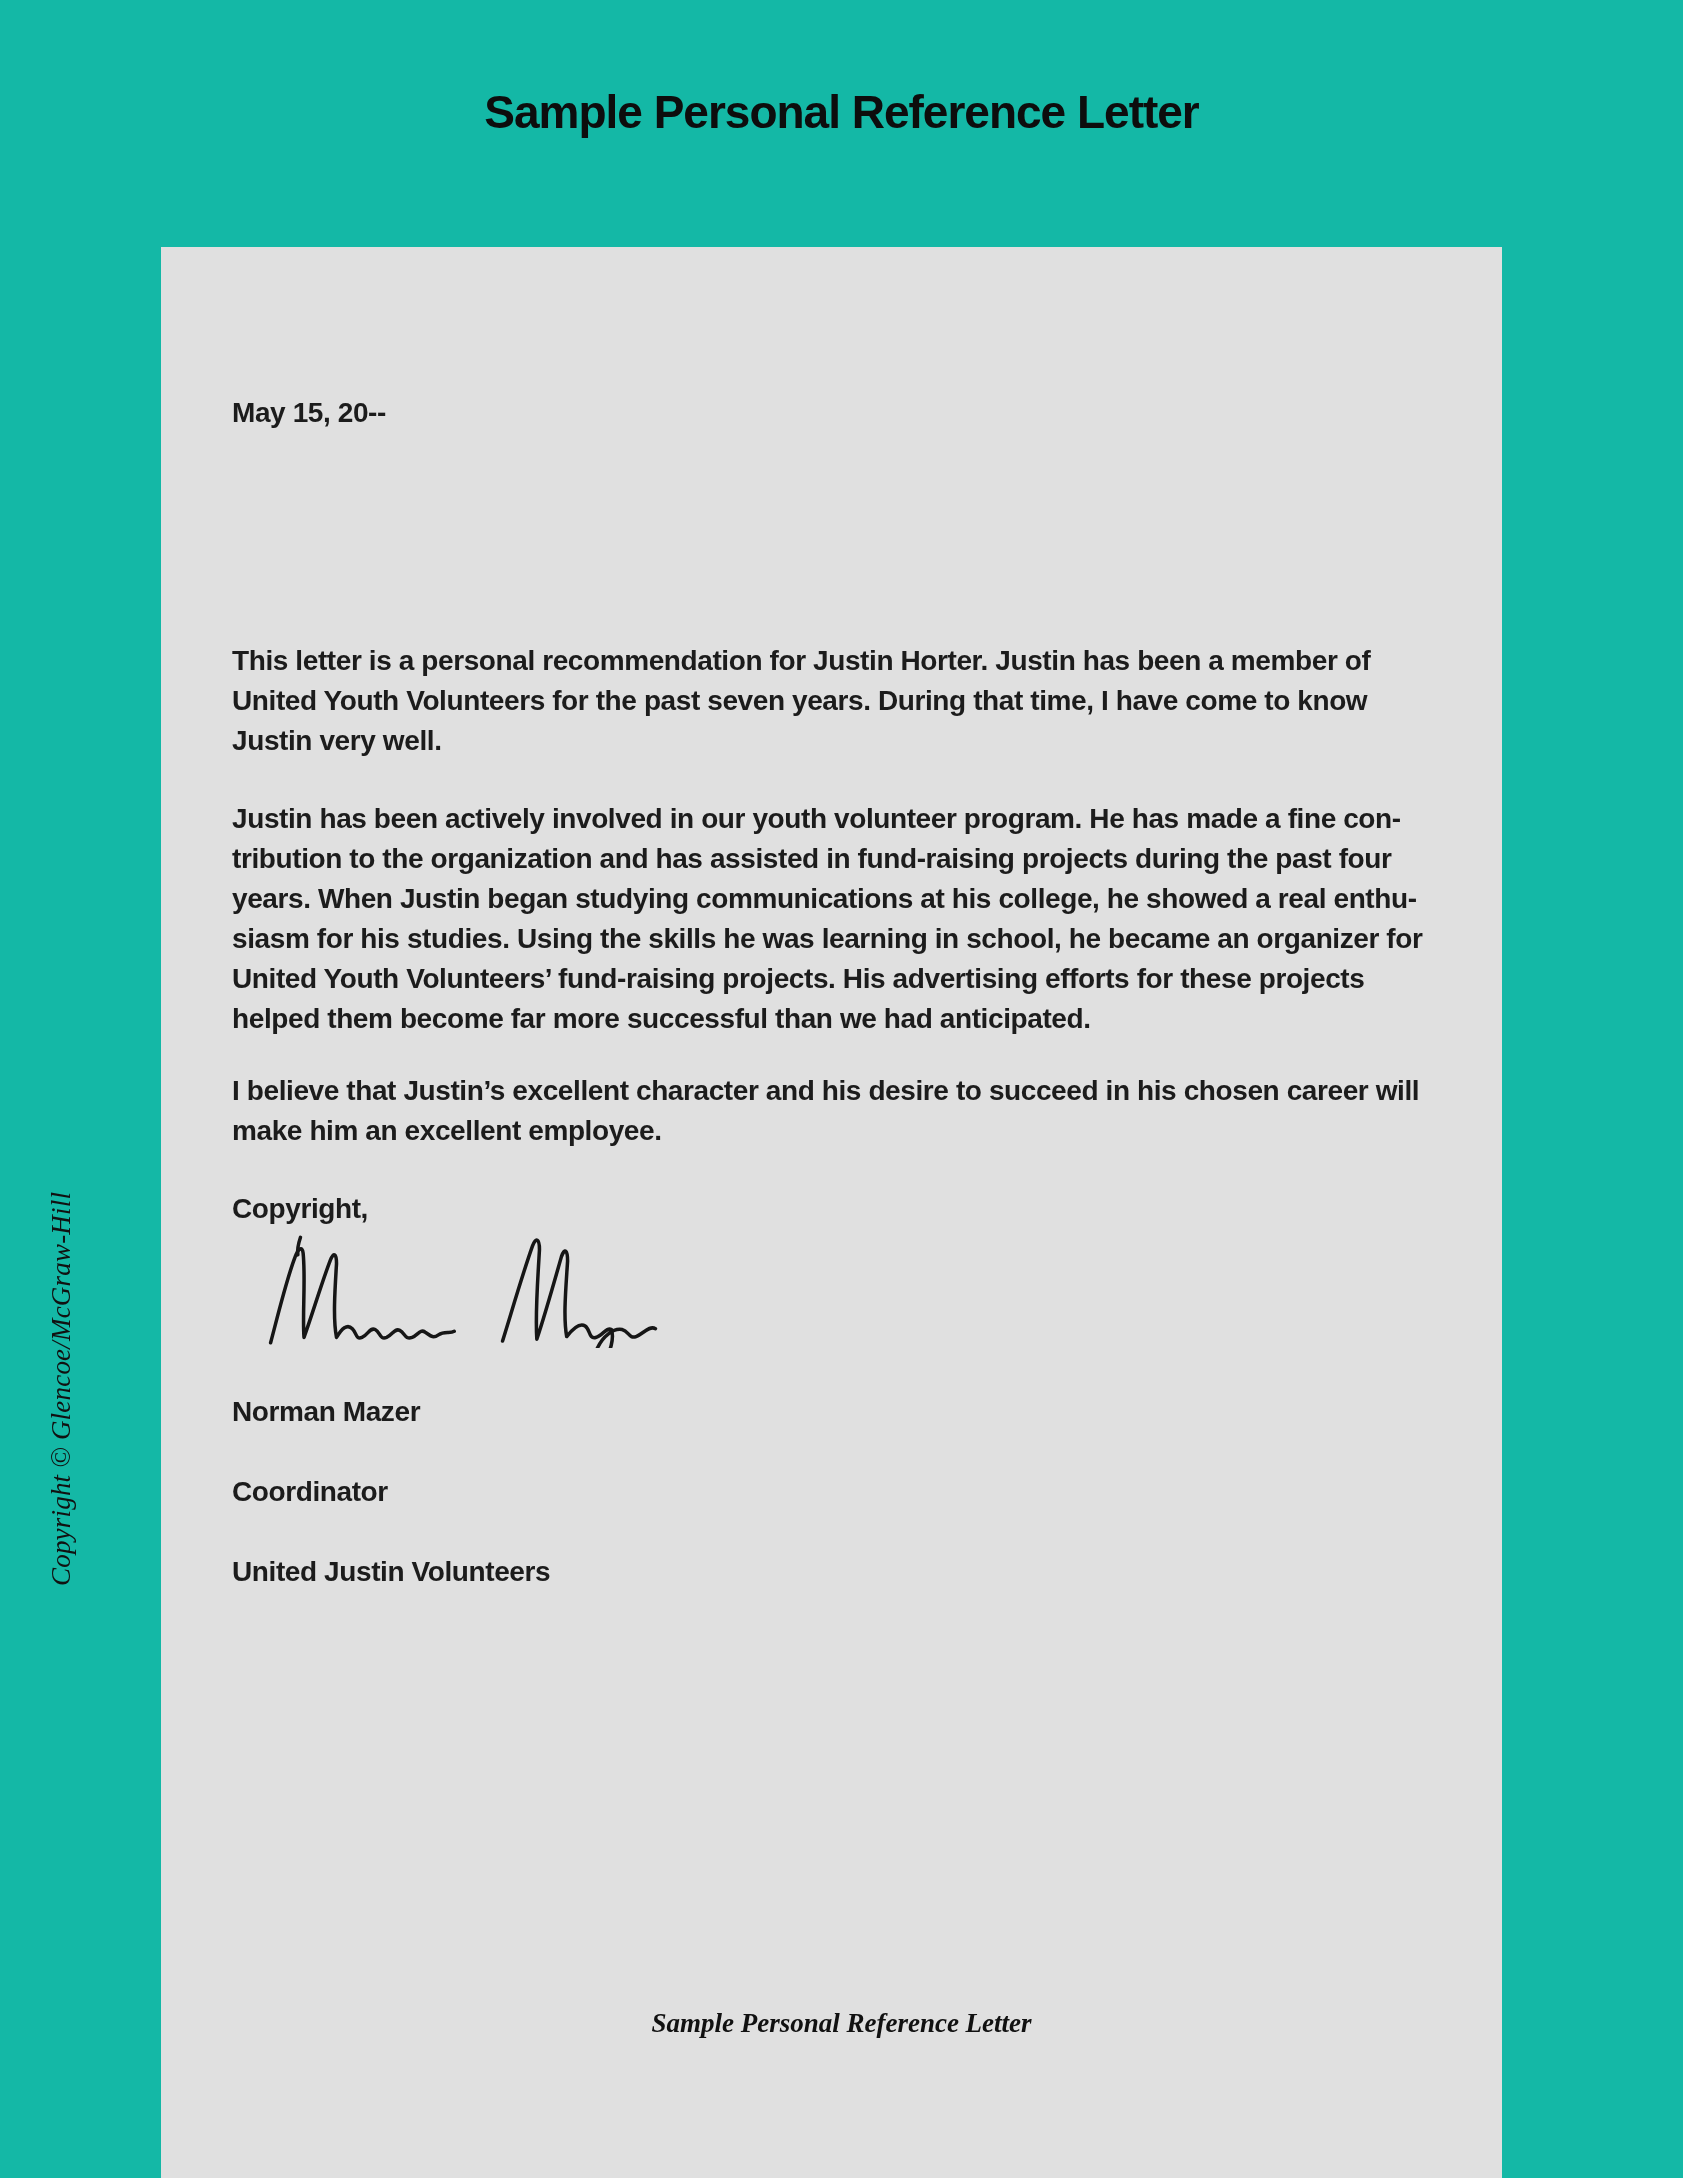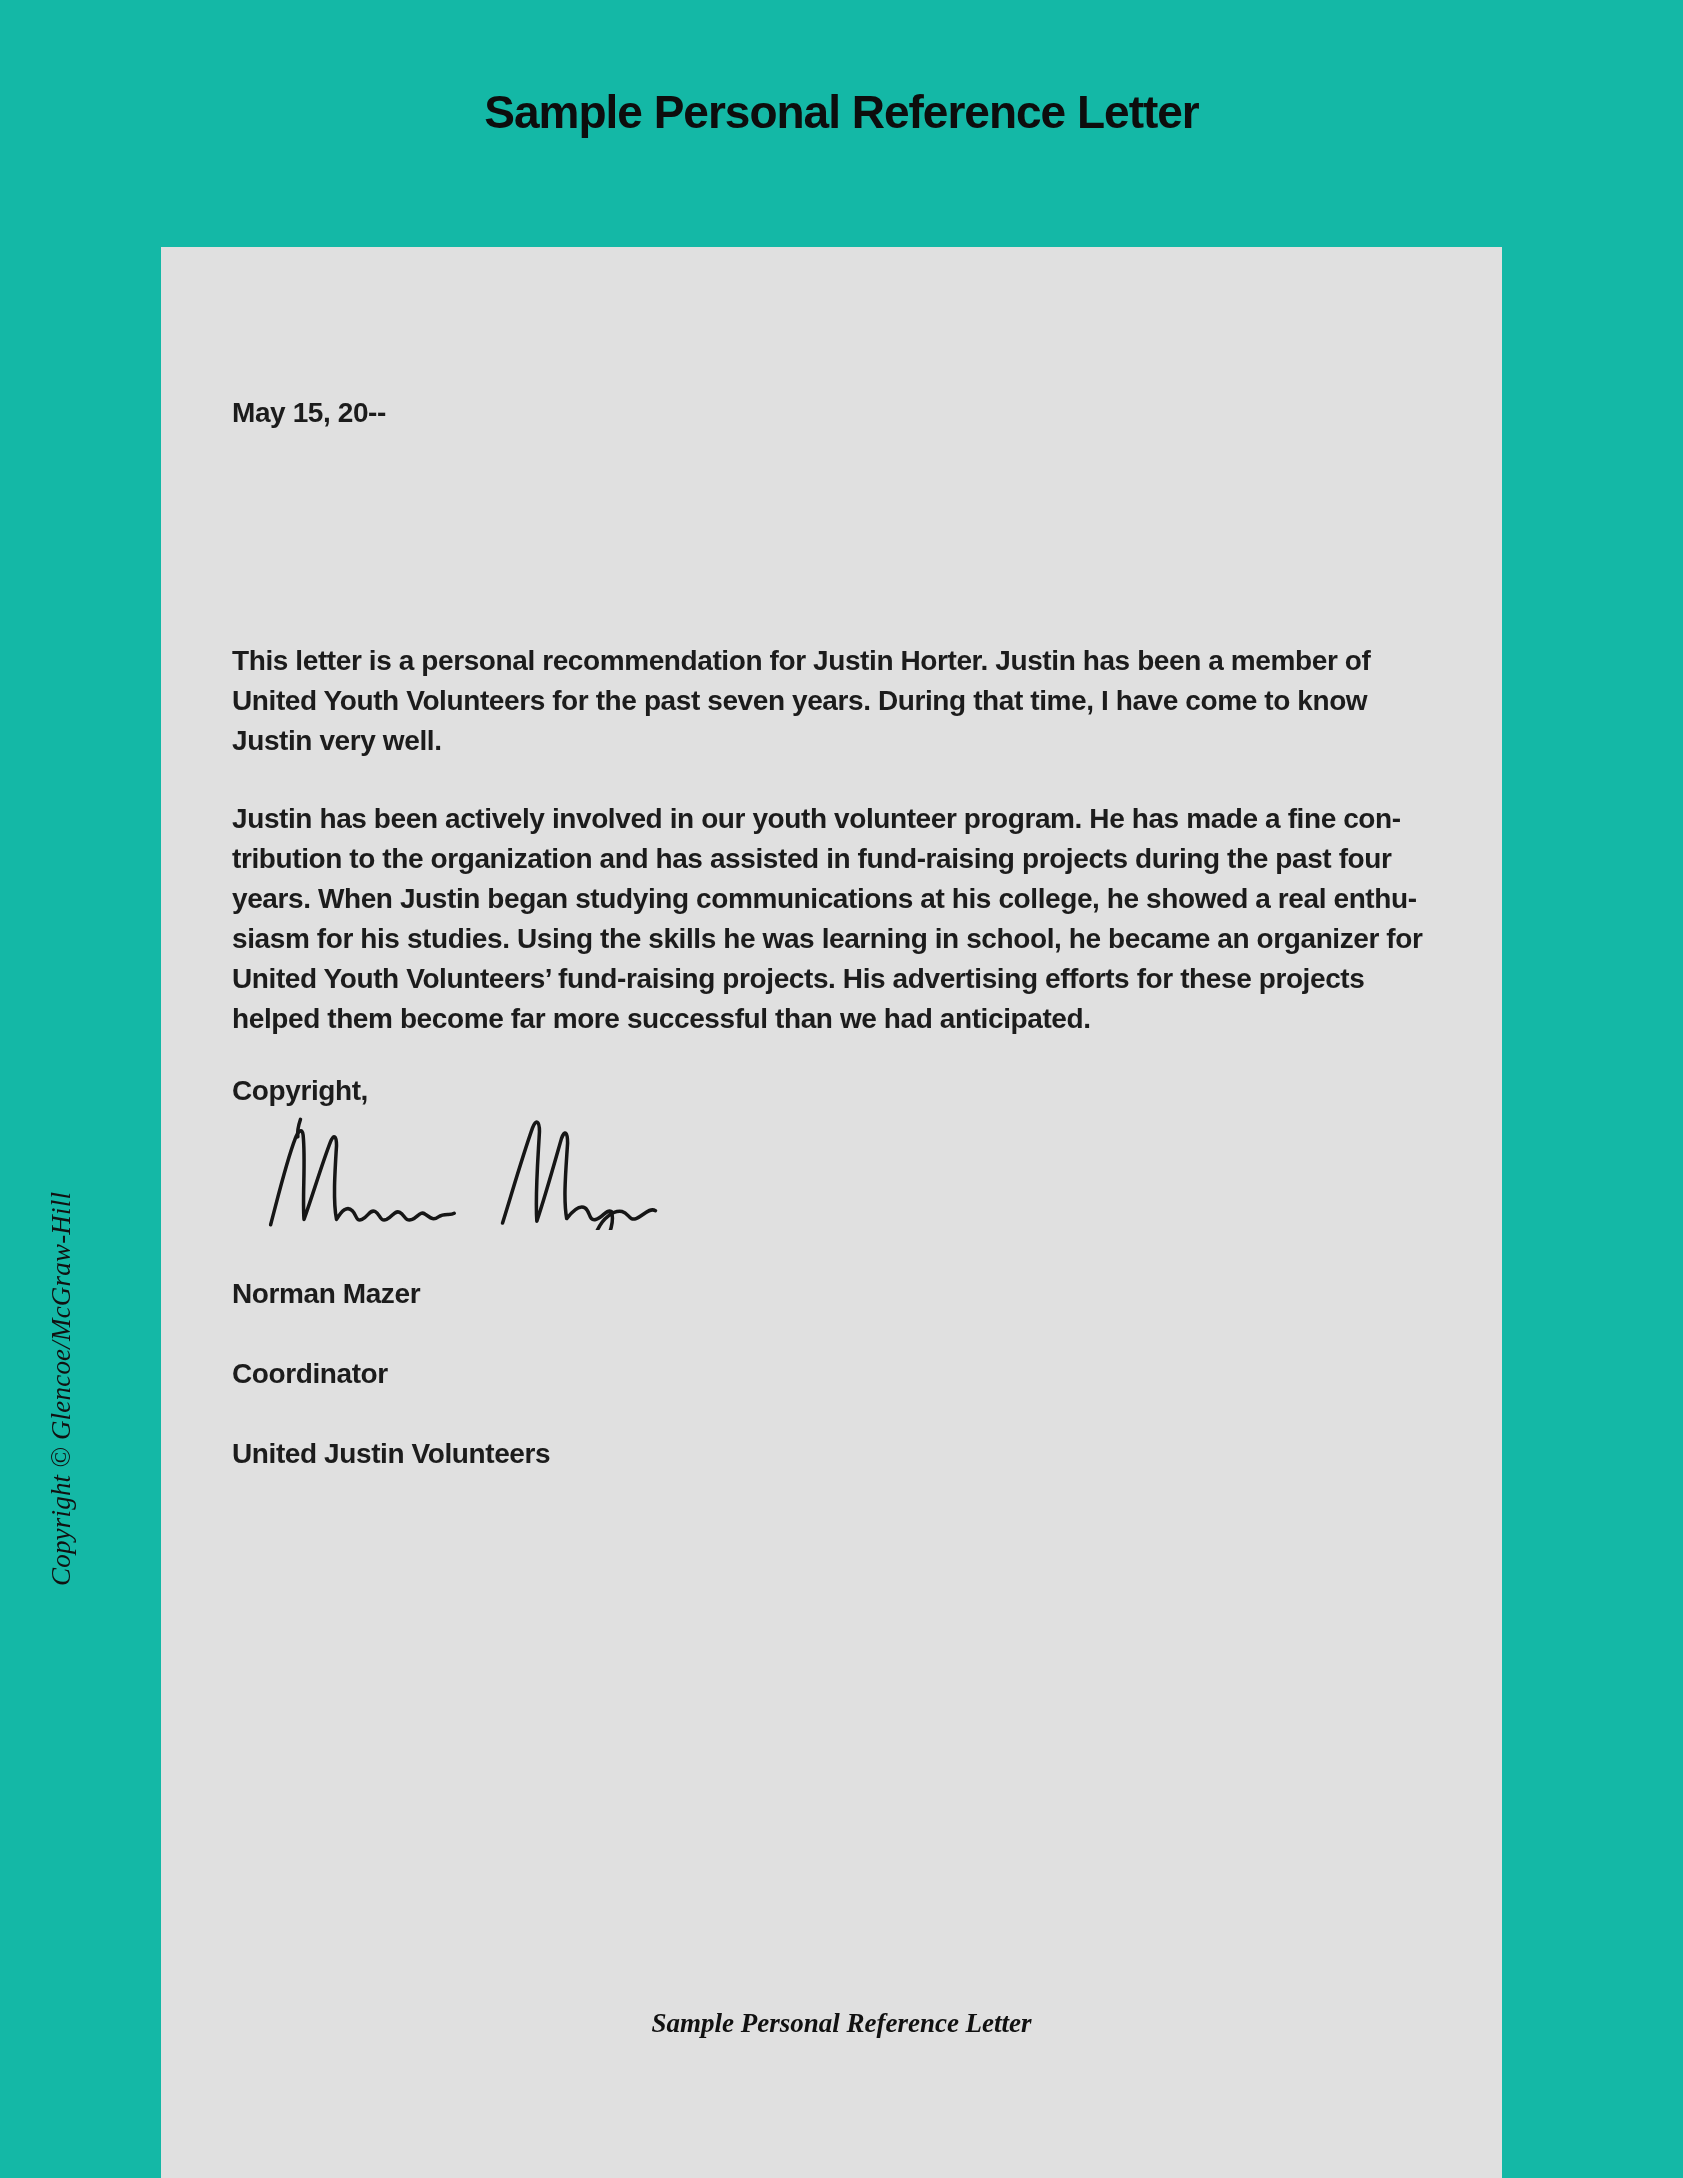--- a/index.html
+++ b/index.html
@@ -96,20 +96,22 @@
 United Youth Volunteers for the past seven years. During that time, I have come to know
 Justin very well.</div>
 
     <div class="body-text para-2">Justin has been actively involved in our youth volunteer program. He has made a fine con-
 tribution to the organization and has assisted in fund-raising projects during the past four
 years. When Justin began studying communications at his college, he showed a real enthu-
 siasm for his studies. Using the skills he was learning in school, he became an organizer for
 United Youth Volunteers’ fund-raising projects. His advertising efforts for these projects
 helped them become far more successful than we had anticipated.</div>
 
+    <div class="body-text para-3">I believe that Justin’s excellent character and his desire to succeed in his chosen career will
+make him an excellent employee.</div>
 
     <div class="body-text closing">Copyright,</div>
 
     <div class="signature-wrap">
       <svg width="436" height="123" viewBox="0 0 470 140" aria-hidden="true">
         <g fill="none" stroke="#161616" stroke-width="4" stroke-linecap="round" stroke-linejoin="round">
           <path d="M58,14 C56,20 54,28 55,34"></path>
           <path d="M24,134 C32,104 42,62 52,36 C56,26 60,24 61,32 C64,62 60,102 62,128 C72,100 82,66 92,40 C96,30 99,33 99,44 C97,76 95,108 99,128 C105,118 111,112 117,118 C122,123 121,131 128,128 C135,125 137,116 143,119 C149,122 148,131 156,128 C163,125 165,117 171,120 C177,123 177,131 185,128 C192,125 194,118 200,122 C205,125 208,130 215,125 C222,120 228,124 233,121"></path>
           <path d="M288,132 C298,100 310,58 322,24 C326,13 330,16 330,28 C328,64 325,100 327,130 C337,100 347,64 355,36 C359,25 362,29 362,41 C360,73 357,105 361,127 C368,118 376,111 382,115 C388,119 386,130 394,128 C402,126 406,116 412,119 C415,129 411,146 403,153 C397,157 392,149 396,140 C402,127 414,117 424,119 C432,121 432,130 440,127 C448,124 455,114 462,118"></path>
         </g>

